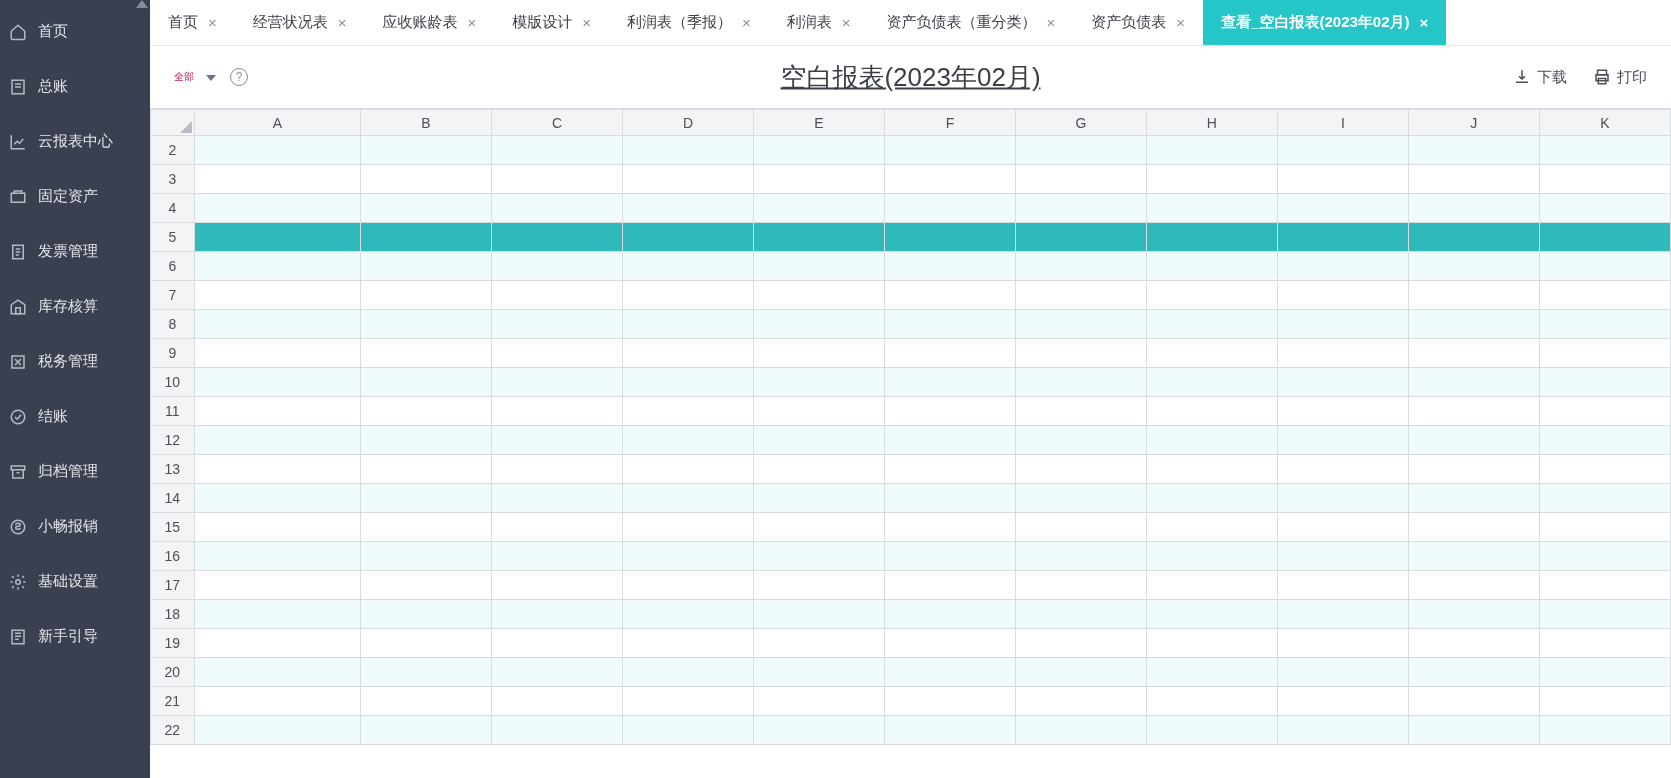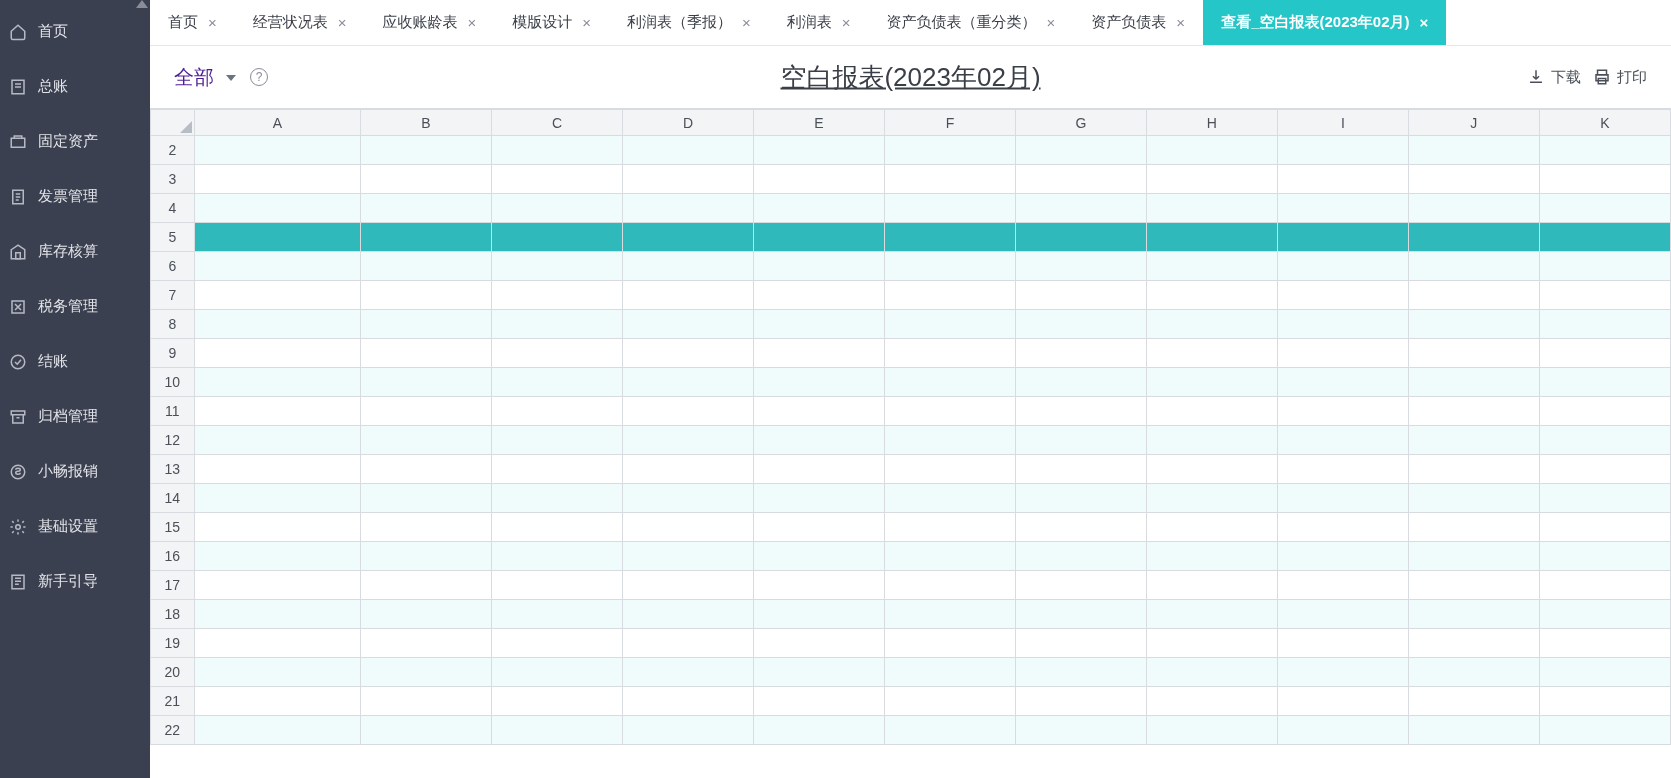--- a/index.html
+++ b/index.html
@@ -98,22 +98,22 @@
   }
   .toolbar-left {
     display: flex;
     align-items: center;
     gap: 10px;
   }
   .filter-select {
     display: flex;
     align-items: center;
     gap: 12px;
-    color: #4c1d95;
-    font-size: 20px;
+    color: #be185d;
+    font-size: 10px;
     cursor: pointer;
   }
   .chev-down {
     width: 0; height: 0;
     border-left: 5px solid transparent;
     border-right: 5px solid transparent;
     border-top: 6px solid #6b7280;
     margin-top: 2px;
   }
   .help-icon {
@@ -131,21 +131,21 @@
     left: 50%; top: 50%;
     transform: translate(-50%, -50%);
     font-size: 26px;
     color: #3a3f47;
     text-decoration: underline;
   }
   .toolbar-right {
     margin-left: auto;
     display: flex;
     align-items: center;
-    gap: 12px;
+    gap: 26px;
     color: #4b5058;
     font-size: 15px;
   }
   .toolbtn {
     display: flex; align-items: center; gap: 6px;
     cursor: pointer;
   }
   .toolbtn svg { width: 18px; height: 18px; }
 
   
@@ -210,20 +210,29 @@
       </div>
       <div class="sidebar-item">
         <span class="sidebar-icon">
           <svg viewBox="0 0 24 24" width="18" height="18" fill="none" stroke="currentColor" stroke-width="2">
             <rect x="4" y="3" width="16" height="18"></rect>
             <line x1="8" y1="8" x2="16" y2="8"></line>
             <line x1="8" y1="12" x2="16" y2="12"></line>
           </svg>
         </span>
         <span class="sidebar-label">总账</span>
+      </div>
+      <div class="sidebar-item">
+        <span class="sidebar-icon">
+          <svg viewBox="0 0 24 24" width="18" height="18" fill="none" stroke="currentColor" stroke-width="2">
+            <path d="M3 3v18h18"></path>
+            <path d="M7 15l4-4 3 3 5-6"></path>
+          </svg>
+        </span>
+        <span class="sidebar-label">云报表中心</span>
       </div>
       <div class="sidebar-item">
         <span class="sidebar-icon">
           <svg viewBox="0 0 24 24" width="18" height="18" fill="none" stroke="currentColor" stroke-width="2">
             <rect x="3" y="7" width="18" height="12"></rect>
             <path d="M7 7V4h10v3"></path>
           </svg>
         </span>
         <span class="sidebar-label">固定资产</span>
       </div>

